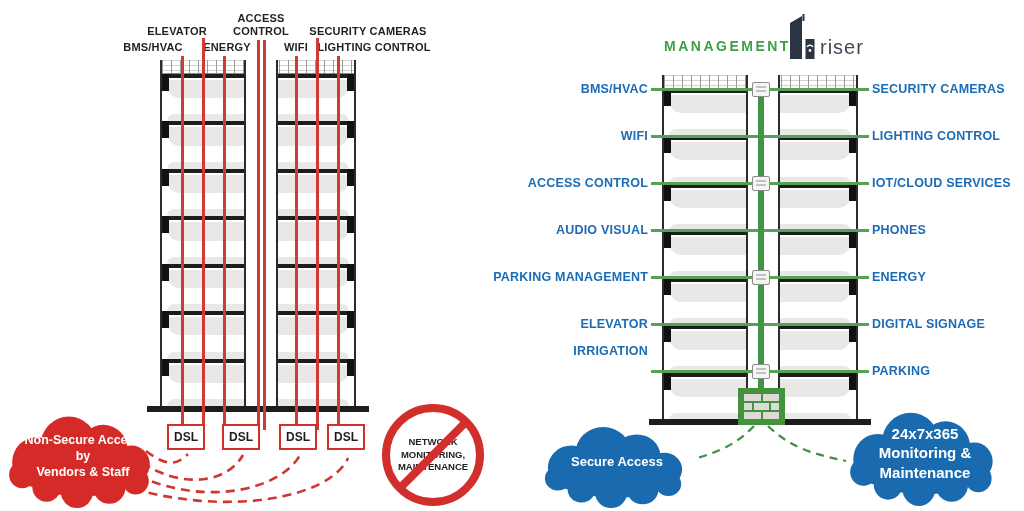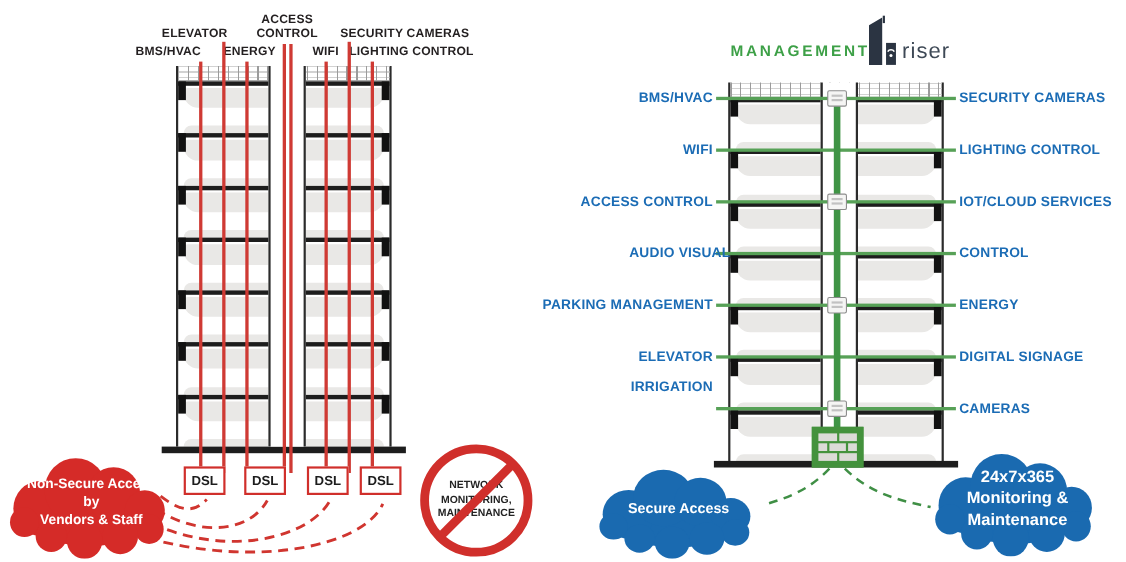--- a/index.html
+++ b/index.html
@@ -169,32 +169,32 @@
       <rect fill="#2b3442" x="15.5" y="0" width="2" height="7"></rect>
       <rect fill="#2b3442" x="18.5" y="25" width="9" height="20"></rect>
       <path d="M20 33 a3.5 3.5 0 0 1 6 0" stroke="#fff" stroke-width="1.4" fill="none"></path>
       <circle cx="23" cy="36.5" r="1.4" fill="#fff"></circle>
     </svg>
     <div class="logo-word2">riser</div>
 
     <div class="blabel lft" style="left:470px;top:82px;width:178px">BMS/HVAC</div>
     <div class="blabel lft" style="left:470px;top:129px;width:178px">WIFI</div>
     <div class="blabel lft" style="left:470px;top:176px;width:178px">ACCESS CONTROL</div>
-    <div class="blabel lft" style="left:486px;top:223px;width:178px">AUDIO VISUAL</div>
+    <div class="blabel lft" style="left:470px;top:223px;width:178px">AUDIO VISUAL</div>
     <div class="blabel lft" style="left:470px;top:270px;width:178px">PARKING MANAGEMENT</div>
     <div class="blabel lft" style="left:470px;top:317px;width:178px">ELEVATOR</div>
     <div class="blabel lft" style="left:470px;top:344px;width:178px">IRRIGATION</div>
 
     <div class="blabel" style="left:872px;top:82px;width:152px">SECURITY CAMERAS</div>
     <div class="blabel" style="left:872px;top:129px;width:152px">LIGHTING CONTROL</div>
     <div class="blabel" style="left:872px;top:176px;width:165px">IOT/CLOUD SERVICES</div>
-    <div class="blabel" style="left:872px;top:223px;width:152px">CONTROL</div>
+    <div class="blabel" style="left:872px;top:223px;width:152px">PHONES</div>
     <div class="blabel" style="left:872px;top:270px;width:152px">ENERGY</div>
     <div class="blabel" style="left:872px;top:317px;width:176px">DIGITAL SIGNAGE</div>
-    <div class="blabel" style="left:872px;top:364px;width:152px">CAMERAS</div>
+    <div class="blabel" style="left:872px;top:364px;width:152px">PARKING</div>
 
     <div class="gl" style="left:651px;top:88px;width:218px"></div>
     <div class="gl" style="left:651px;top:135px;width:218px"></div>
     <div class="gl" style="left:651px;top:182px;width:218px"></div>
     <div class="gl" style="left:651px;top:229px;width:218px"></div>
     <div class="gl" style="left:651px;top:276px;width:218px"></div>
     <div class="gl" style="left:651px;top:323px;width:218px"></div>
     <div class="gl" style="left:651px;top:370px;width:218px"></div>
 
     <div class="bldg" style="left:662px;top:75px;width:196px;height:345px">

